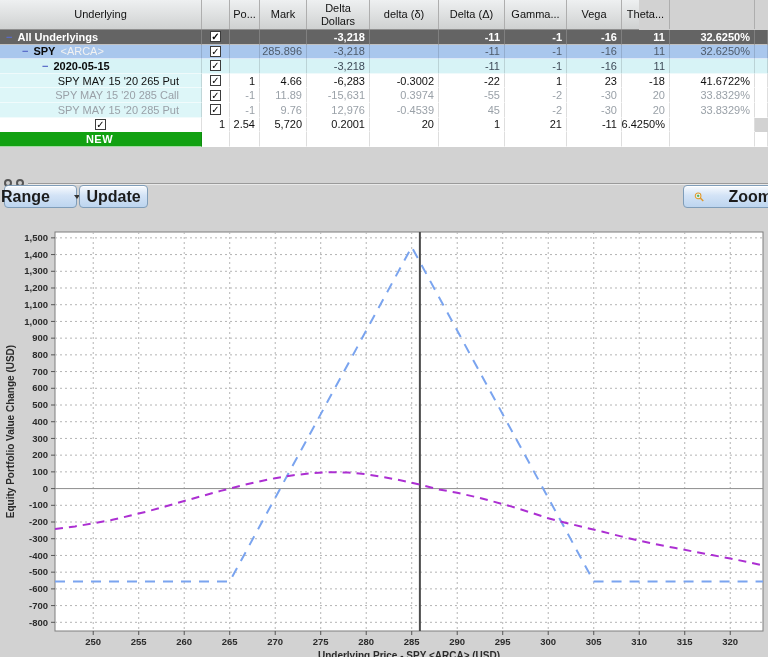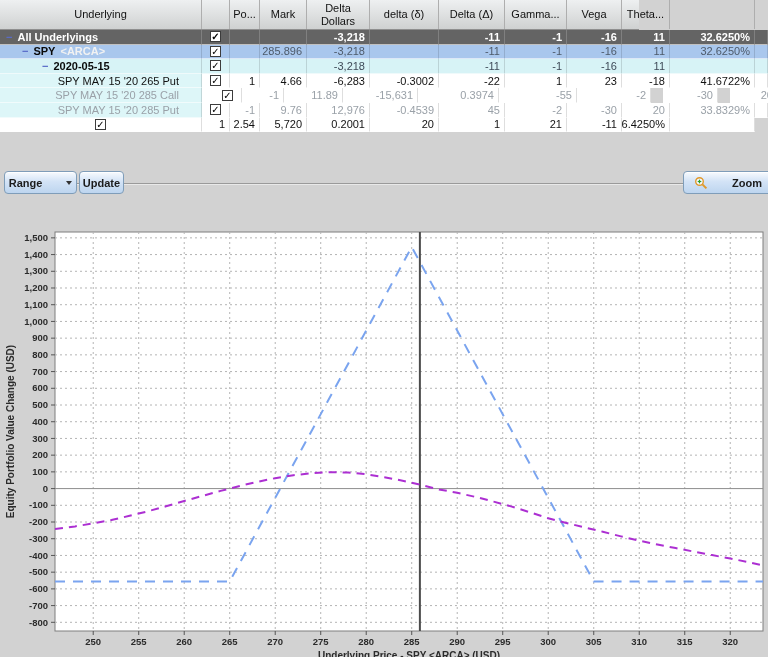--- a/index.html
+++ b/index.html
@@ -23,33 +23,33 @@
   .row.group0 .cell{background:var(--row-dark);color:#fff;font-weight:bold;border-right-color:rgba(255,255,255,.18)}
   .row.group1 .cell{background:var(--row-blue);color:#4d5a6a}
   .row.group2 .cell{background:var(--row-cyan);color:#3e4a58}
   .row.group1 .cell.lbl,.row.group2 .cell.lbl{color:#0a0a0a;font-weight:bold}
   .row.option .cell.lbl{background:var(--row-cyan-light);justify-content:flex-end;padding-right:22px}
   .row.option.muted .cell{color:#9aa1a8}
   .row.new .cell.lbl{background:var(--row-green);color:#fff;justify-content:center;font-weight:bold;letter-spacing:.5px}
   .cell.ital{color:#5d6876}
   .cell.whitebg{background:#fff}
   .minus{color:#5a6cc8;font-weight:bold;font-size:11px;line-height:10px}
-  .suffix{color:#f2f2f2;font-weight:bold}
+  .suffix{color:#f2f2f2;font-weight:normal}
   .cbx{width:11px;height:11px;background:#fff;border:1px solid #3c3c3c;box-sizing:border-box;
        display:flex;align-items:center;justify-content:center;font-size:10px;line-height:9px;color:#000}
   .cell.ck{justify-content:center;padding:0}
   
   #panel{position:absolute;top:147px;left:0;width:768px;height:510px;background:#d2d2d2}
   .split-line{position:absolute;top:36px;left:28px;width:740px;height:0;
        border-top:1px solid #9a9a9a;border-bottom:1px solid #e9e9e9}
   .knob{position:absolute;top:32px;width:8px;height:8px;border-radius:50%;
        border:2px solid #565656;background:#cdcdcd;box-sizing:border-box}
-  .btn{position:absolute;top:24px;height:23px;border:1px solid #7f9db9;border-radius:4px;
+  .btn{position:absolute;top:38px;height:23px;border:1px solid #7f9db9;border-radius:4px;
        background:linear-gradient(#f8fbfe,#d3e3f6 45%,#bdd5ef);
-       font-size:11px;font-weight:bold;color:#1c1c1c;display:flex;align-items:center;
+       font-size:16px;font-weight:bold;color:#1c1c1c;display:flex;align-items:center;
        justify-content:center;gap:24px;box-shadow:inset 0 1px 0 #ffffff;box-sizing:border-box;cursor:default}
   .tri{width:0;height:0;border-left:3.5px solid transparent;border-right:3.5px solid transparent;
        border-top:4px solid #333}
   #chartSvg{position:absolute;top:75px;left:0}
 </style>
 </head>
 <body style="--row-dark: #646464; --row-blue: #a9c7ed; --row-cyan: #d7f3f6; --row-cyan-light: #ddf6f8; --row-green: #12a112;">
 
 <div id="riskTable">
     <div class="hdr" style="grid-template-columns: 202px 28px 30px 47px 63px 69px 66px 62px 55px 48px 85px 13px;">
@@ -134,21 +134,21 @@
       <div class="cell">4.66</div>
       <div class="cell">-6,283</div>
       <div class="cell">-0.3002</div>
       <div class="cell">-22</div>
       <div class="cell">1</div>
       <div class="cell">23</div>
       <div class="cell">-18</div>
       <div class="cell">41.6722%</div>
       <div class="cell"></div>
     </div>
-    <div class="row option muted" style="grid-template-columns: 202px 28px 30px 47px 63px 69px 66px 62px 55px 48px 85px 13px; gap: 12px;">
+    <div class="row option muted" style="grid-template-columns: 202px 28px 30px 47px 63px 69px 66px 62px 55px 48px 85px 13px;">
       <div class="cell lbl">
         <span>SPY MAY 15 '20 285 Call</span>
       </div>
       <div class="cell ck">
         <span class="cbx">✓</span>
       </div>
       <div class="cell">-1</div>
       <div class="cell">11.89</div>
       <div class="cell">-15,631</div>
       <div class="cell">0.3974</div>
@@ -185,32 +185,48 @@
       <div class="cell">2.54</div>
       <div class="cell">5,720</div>
       <div class="cell">0.2001</div>
       <div class="cell">20</div>
       <div class="cell">1</div>
       <div class="cell">21</div>
       <div class="cell">-11</div>
       <div class="cell">26.4250%</div>
       <div class="cell"></div>
     </div>
+    <div class="row new" style="grid-template-columns: 202px 28px 30px 47px 63px 69px 66px 62px 55px 48px 85px 13px;">
+      <div class="cell lbl">
+        <span>NEW</span>
+      </div>
+      <div class="cell ck"></div>
+      <div class="cell"></div>
+      <div class="cell"></div>
+      <div class="cell"></div>
+      <div class="cell"></div>
+      <div class="cell"></div>
+      <div class="cell"></div>
+      <div class="cell"></div>
+      <div class="cell"></div>
+      <div class="cell"></div>
+      <div class="cell"></div>
+    </div>
   </div>
 
 <div id="panel">
   <div class="knob" style="left:4px"></div>
   <div class="knob" style="left:16px"></div>
   <div class="split-line"></div>
 
   <div class="btn" style="left:4px;width:73px">
     <span>Range</span>
     <span class="tri"></span>
   </div>
-  <div class="btn" style="left:79px;width:45px">
+  <div class="btn" style="left:79px;width:69px">
     <span>Update</span>
   </div>
   <div class="btn" style="left:683px;width:90px;justify-content:flex-start;padding-left:10px">
     <svg width="14" height="14" viewBox="0 0 14 14">
       <circle cx="5.5" cy="5.5" r="3.8" fill="#f2f7ff" stroke="#e0992c" stroke-width="1.4"></circle>
       <line x1="3.7" y1="5.5" x2="7.3" y2="5.5" stroke="#2da02d" stroke-width="1.2"></line>
       <line x1="5.5" y1="3.7" x2="5.5" y2="7.3" stroke="#2da02d" stroke-width="1.2"></line>
       <line x1="8.4" y1="8.4" x2="12.4" y2="12.4" stroke="#e0992c" stroke-width="2"></line>
     </svg>
     <span>Zoom</span>

